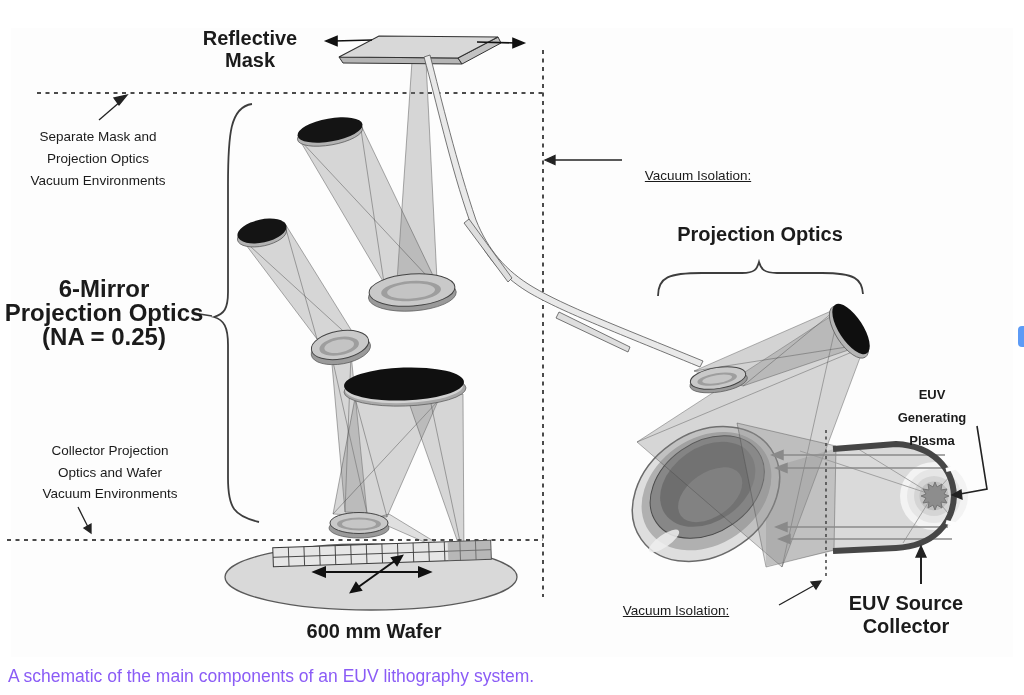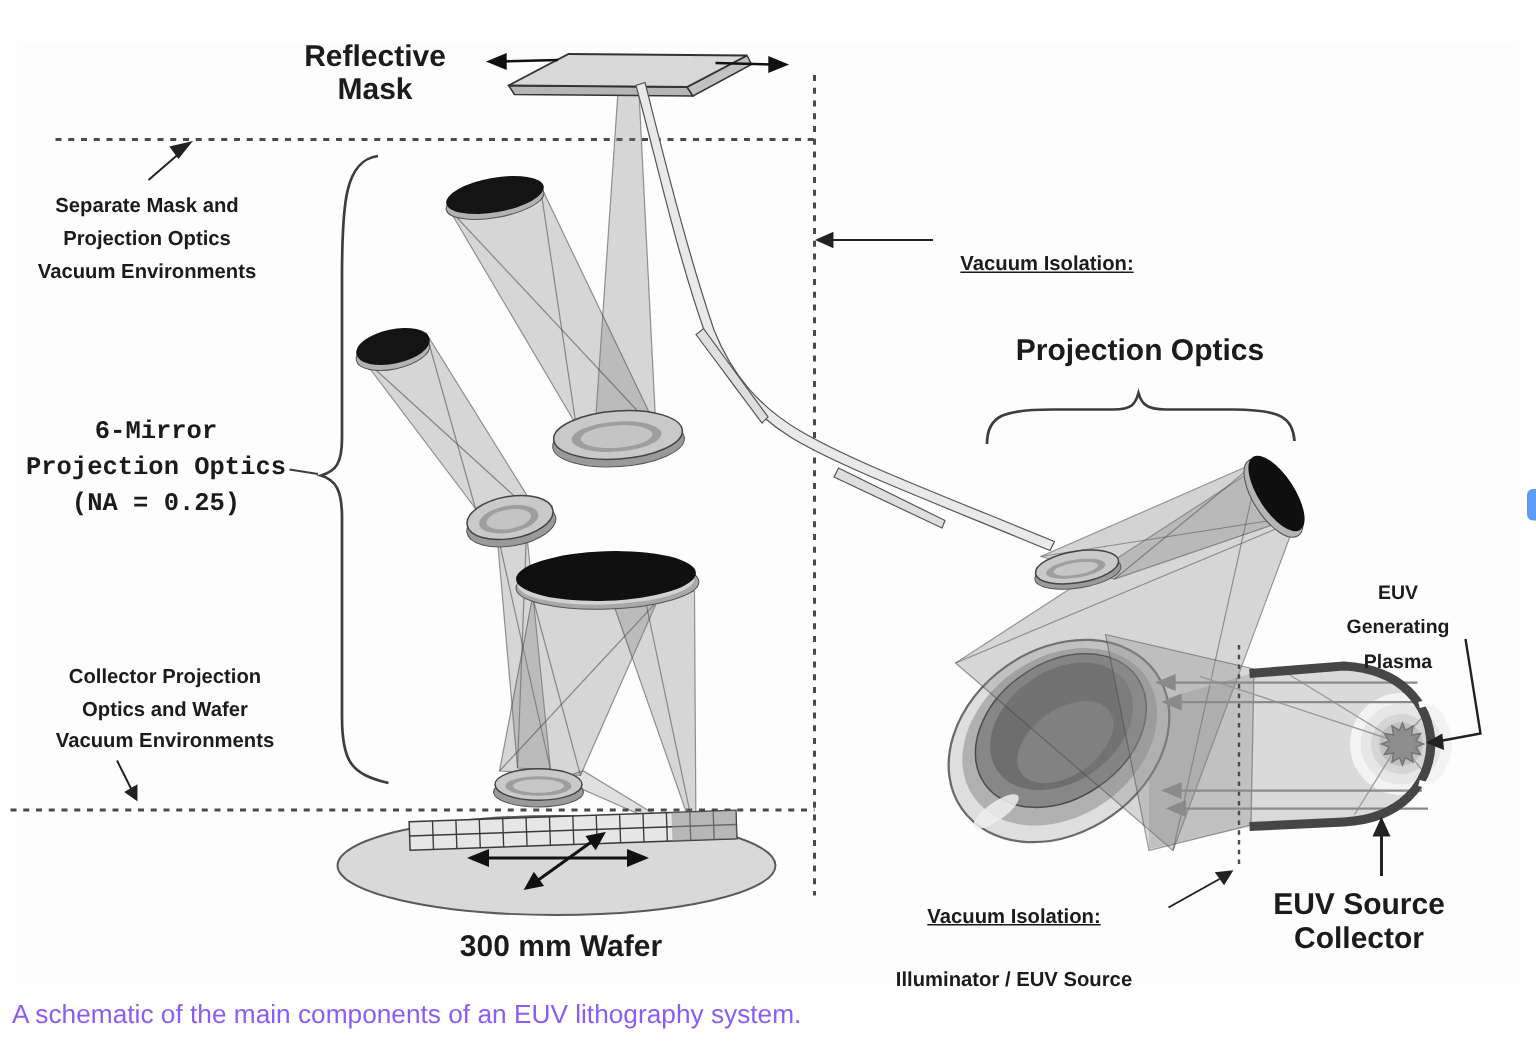--- a/index.html
+++ b/index.html
@@ -15,24 +15,23 @@
   }
   svg.scene{position:absolute;left:0;top:0;}
   .lbl{
     position:absolute;
     transform:translateX(-50%);
     text-align:center;
     white-space:pre-line;
     color:#1b1b1b;
     line-height:21px;
     font-size:13.5px;
-    font-weight:bold;
   }
   .lbl.bold{font-weight:bold;font-size:20px;line-height:22px;}
-  .lbl.bold.mid{font-size:17px;line-height:24px;font-family:Liberation Mono, monospace;}
+  .lbl.bold.mid{font-size:24px;line-height:24px;}
   .vac .t{display:block;text-decoration:underline;}
   .vac .d{display:block;white-space:pre-line;}
   .caption{
     position:absolute;left:8px;top:666px;
     font-size:17.5px;color:#8b5cf6;white-space:nowrap;
   }
   .blue-handle{
     position:absolute;right:0;top:326px;width:6px;height:21px;
     background:#5d9bf6;border-radius:4px 0 0 4px;
   }
@@ -243,34 +242,33 @@
 Vacuum Environments</div>
 
 <div class="lbl bold mid" style="left:104px;top:277px;">6-Mirror
 Projection Optics
 (NA = 0.25)</div>
 
 <div class="lbl" style="left:110px;top:440px;line-height:21.5px;">Collector Projection
 Optics and Wafer
 Vacuum Environments</div>
 
-<div class="lbl bold" style="left:374px;top:620px;">300 mm Wafer</div>
+<div class="lbl bold" style="left:374px;top:620px;">600 mm Wafer</div>
 
 <div class="lbl vac" style="left:698px;top:144px;">
   <span class="t">Vacuum Isolation:</span>
 </div>
 
 <div class="lbl bold" style="left:760px;top:223px;">Projection Optics</div>
 
 <div class="lbl bold" style="left:932px;top:383px;font-size:13px;line-height:23px;">EUV Generating
 Plasma</div>
 
 <div class="lbl vac" style="left:676px;top:579px;">
   <span class="t">Vacuum Isolation:</span>
-  <span class="d">Illuminator / EUV Source</span>
 </div>
 
 <div class="lbl bold" style="left:906px;top:592px;line-height:23px;">EUV Source
 Collector</div>
 
 <div class="caption">A schematic of the main components of an EUV lithography system.</div>
 
 <div class="blue-handle"></div>
 
 </body></html>

